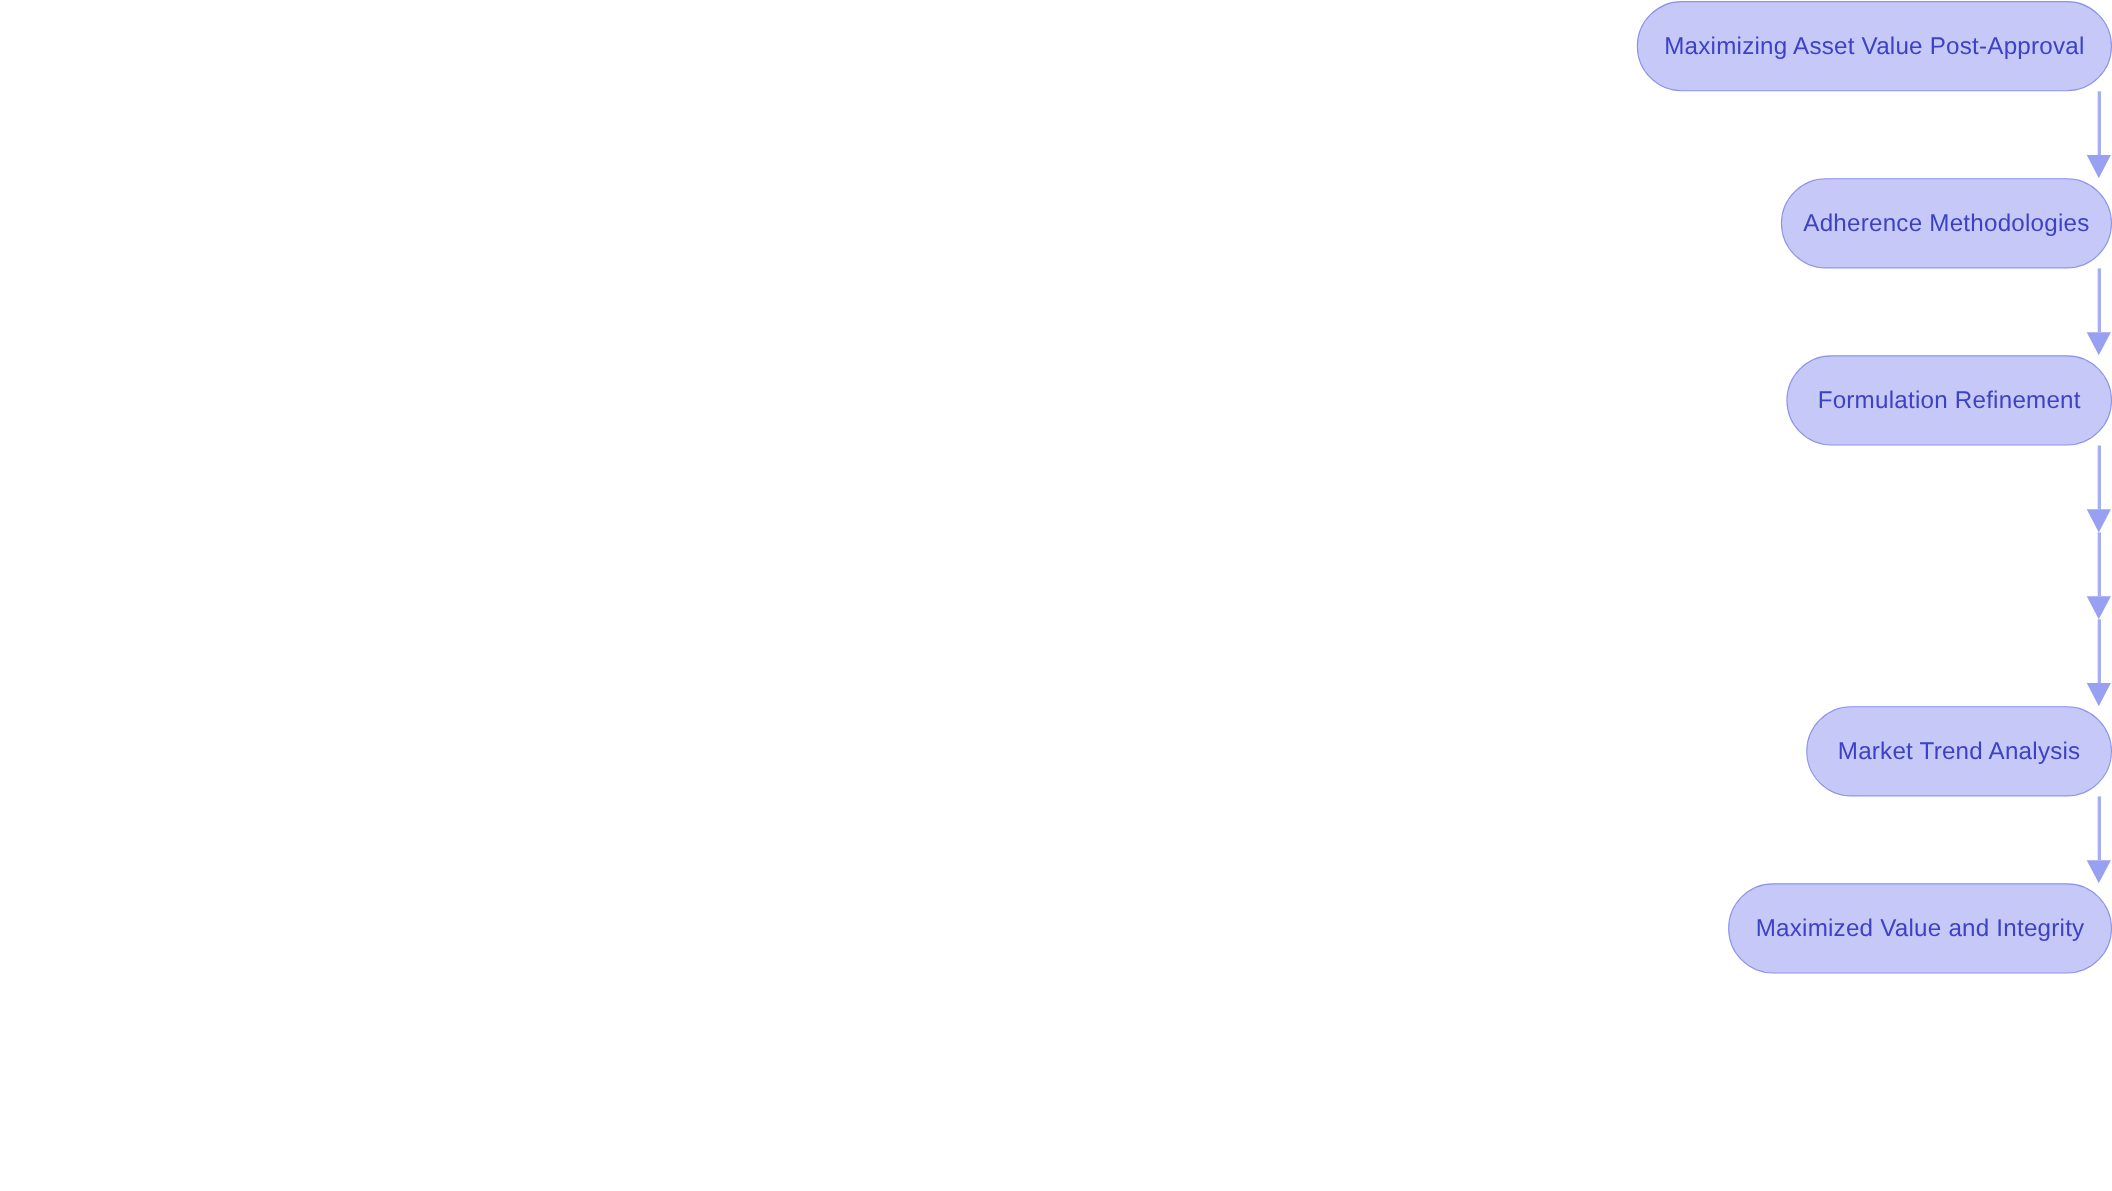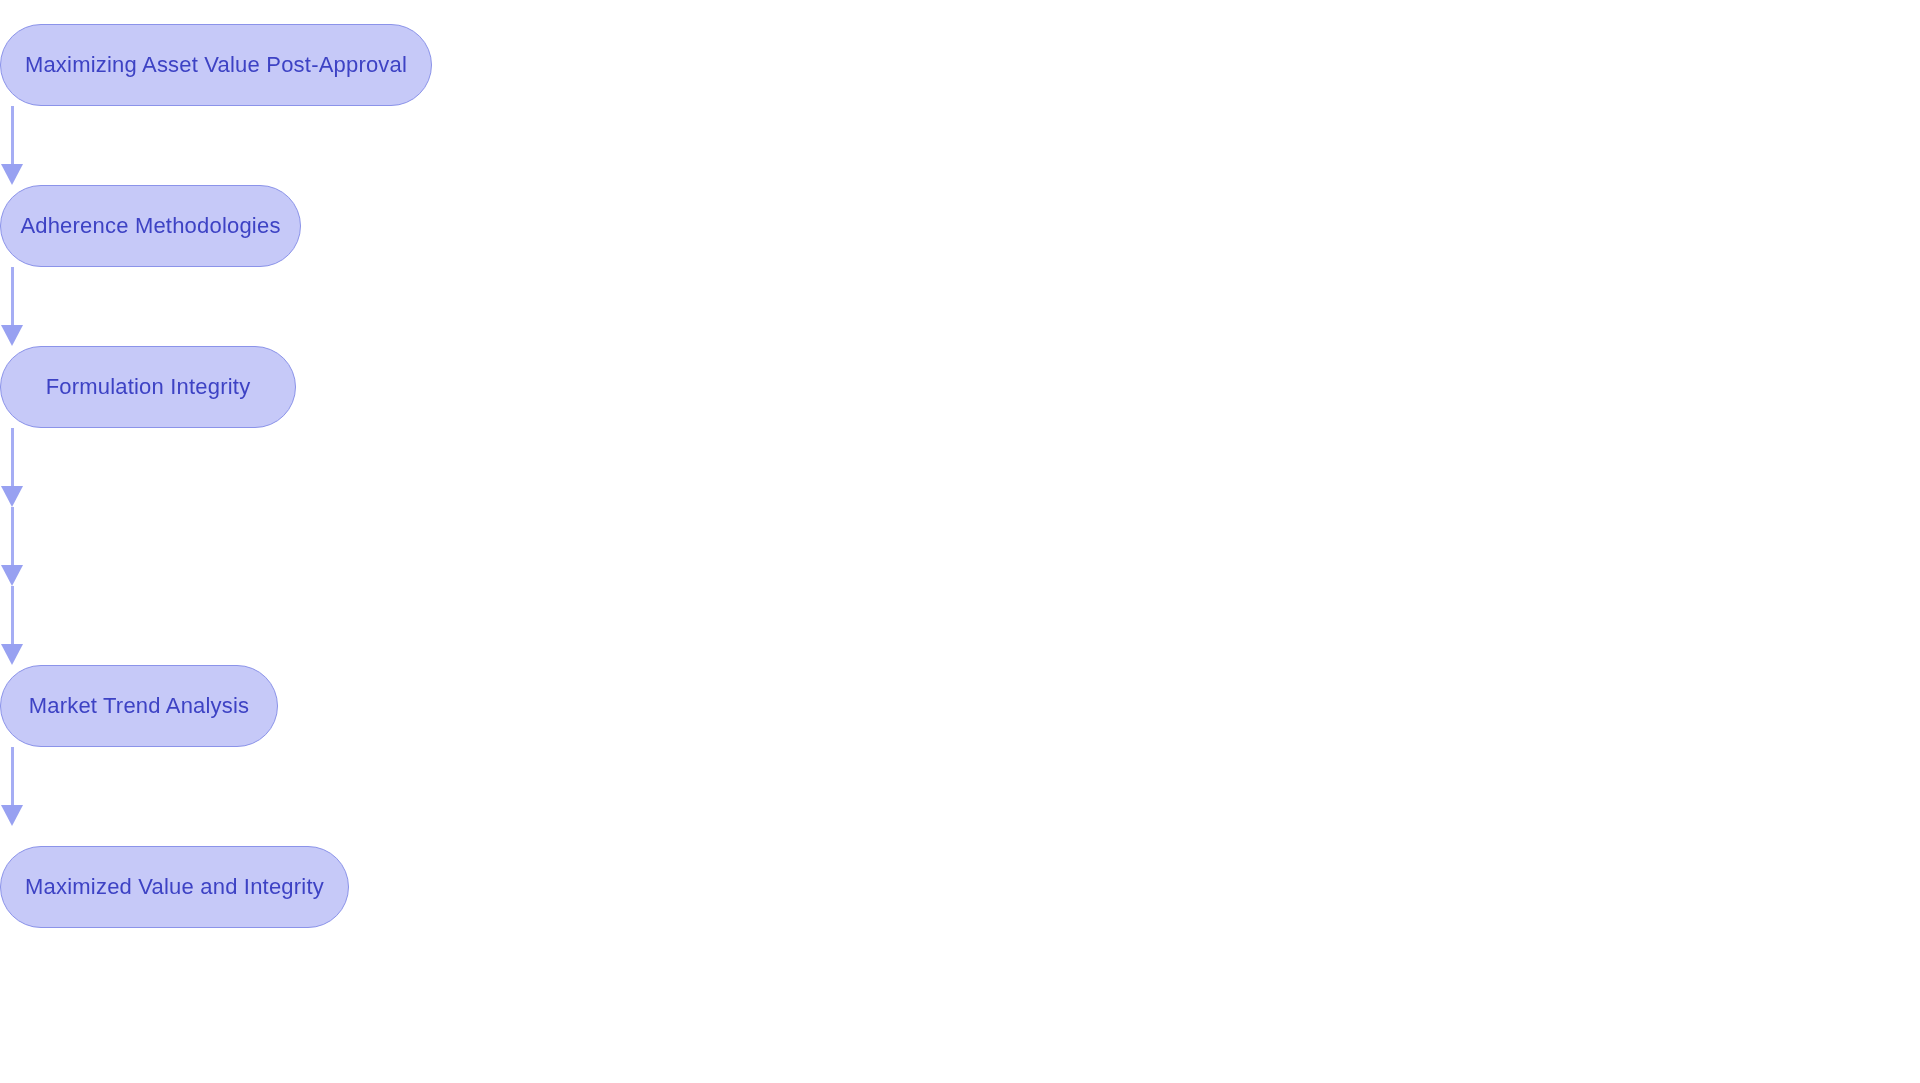--- a/index.html
+++ b/index.html
@@ -14,24 +14,24 @@
   html, body {
     width: 1920px;
     height: 1083px;
     background: var(--background);
     font-family: "Liberation Sans", "DejaVu Sans", sans-serif;
     overflow: hidden;
   }
   .canvas {
     width: 1920px;
     height: 1083px;
-    padding-top: 24px;
+    padding-top: 1px;
     display: flex;
     flex-direction: column;
-    align-items: flex-start;
+    align-items: flex-end;
   }
   .node {
     height: 82px;
     border-radius: 41px;
     background: var(--node-fill);
     border: 1.5px solid var(--node-border);
     display: flex;
     align-items: center;
     justify-content: center;
     flex: 0 0 auto;
@@ -40,21 +40,21 @@
     letter-spacing: 0.2px;
     color: var(--node-text);
   }
   
   .w0 { width: 432px; }
   .w1 { width: 301px; }
   .w2 { width: 296px; }
   .w3 { width: 296px; }
   .w4 { width: 281px; }
   .w5 { width: 278px; }
-  .w6 { width: 349px; margin-top: 20px; }
+  .w6 { width: 349px; }
 
   .connector {
     height: 79px;
     width: 24px;
     display: flex;
     flex-direction: column;
     align-items: center;
     flex: 0 0 auto;
   }
   .connector .line {
@@ -87,21 +87,21 @@
   <div class="node w1">
     <span>Adherence Methodologies</span>
   </div>
 
   <div class="connector">
     <div class="line"></div>
     <div class="head"></div>
   </div>
 
   <div class="node w2">
-    <span>Formulation Integrity</span>
+    <span>Formulation Refinement</span>
   </div>
 
   <div class="connector">
     <div class="line"></div>
     <div class="head"></div>
   </div>
 
 
   <div class="connector">
     <div class="line"></div>

